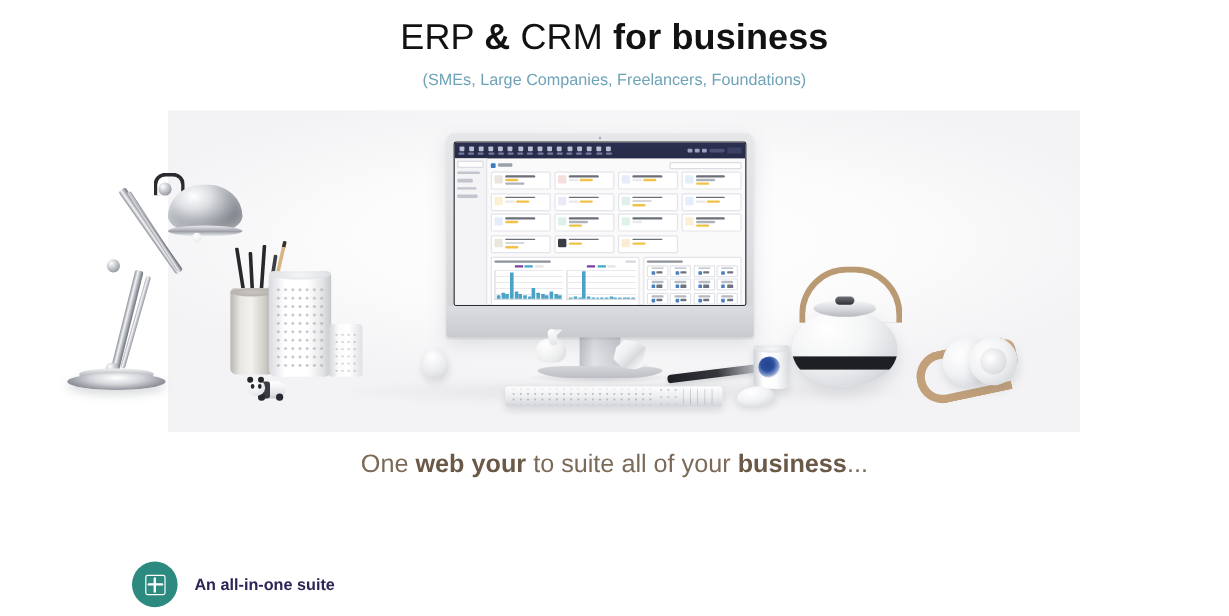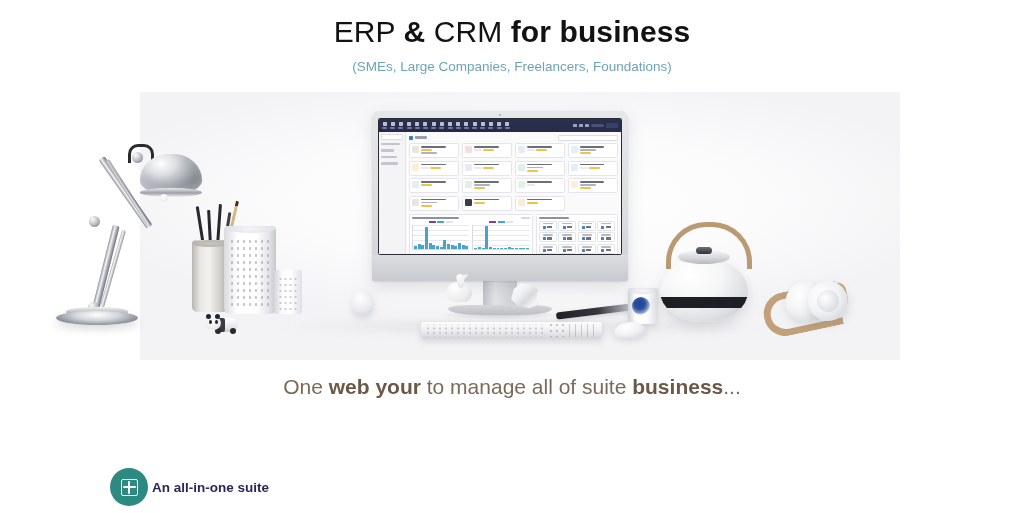--- a/index.html
+++ b/index.html
@@ -478,21 +478,21 @@
     position:absolute; left:614px; top:230px; width:32px; height:16px;
     background: radial-gradient(ellipse at 38% 30%, #ffffff 0%, #f2f3f5 45%, #d0d2d6 100%);
     border-radius:50% 50% 48% 48% / 62% 62% 38% 38%;
     box-shadow:0 3px 6px rgba(120,124,133,.22);
     transform:rotate(-4deg);
   }
 
   
   .badge-row {
     position:absolute; left:110px; top:468px;
-    display:flex; align-items:center; gap:4px;
+    display:flex; align-items:center; gap:14px;
   }
   .badge-circle {
     width:38px; height:38px; border-radius:50%;
     background:#2d8a80;
     display:flex; align-items:center; justify-content:center;
     flex:none;
   }
   .badge-circle .grid-icon {
     width:17px; height:17px; position:relative;
   }
@@ -1017,21 +1017,21 @@
 
   <div class="keyboard">
     <div class="keys"></div>
     <div class="arrows"></div>
     <div class="numpad"></div>
   </div>
   <div class="mouse"></div>
 </div>
 
 <div class="tagline">
-  <span>One </span><span class="b">web your</span><span> to manage all of suite </span><span class="b">business</span><span>...</span>
+  <span>One </span><span class="b">web your</span><span> to suite all of your </span><span class="b">business</span><span>...</span>
 </div>
 
 <div class="badge-row">
   <div class="badge-circle">
     <div class="grid-icon">
       <span class="fr"></span>
       <span class="vl"></span>
       <span class="hl"></span>
     </div>
   </div>

